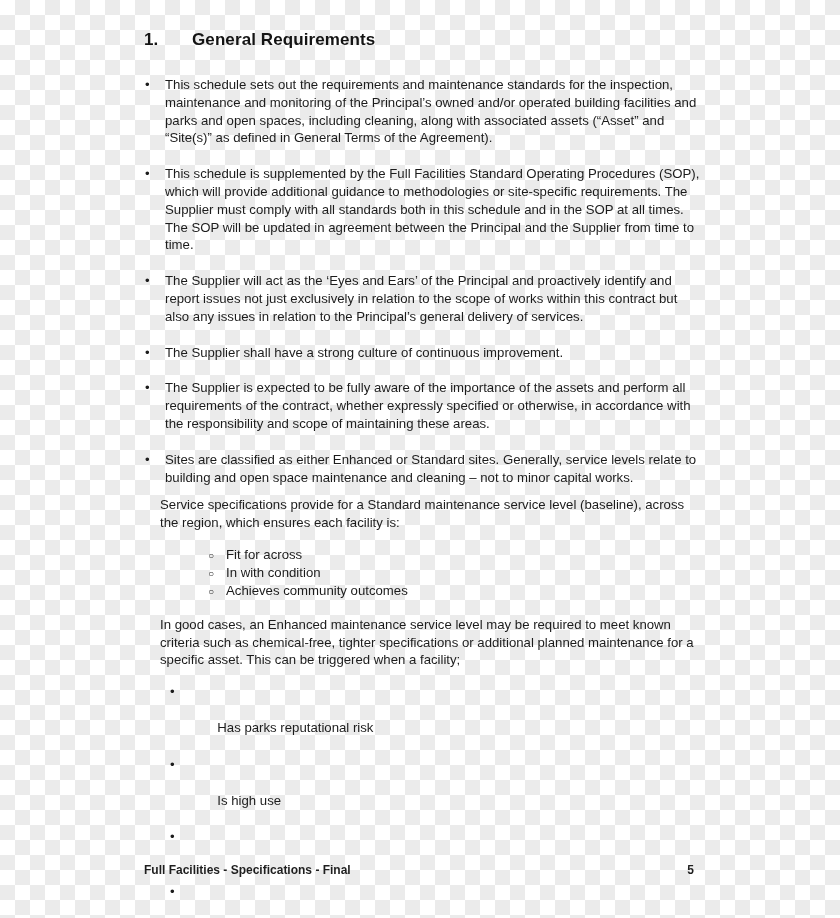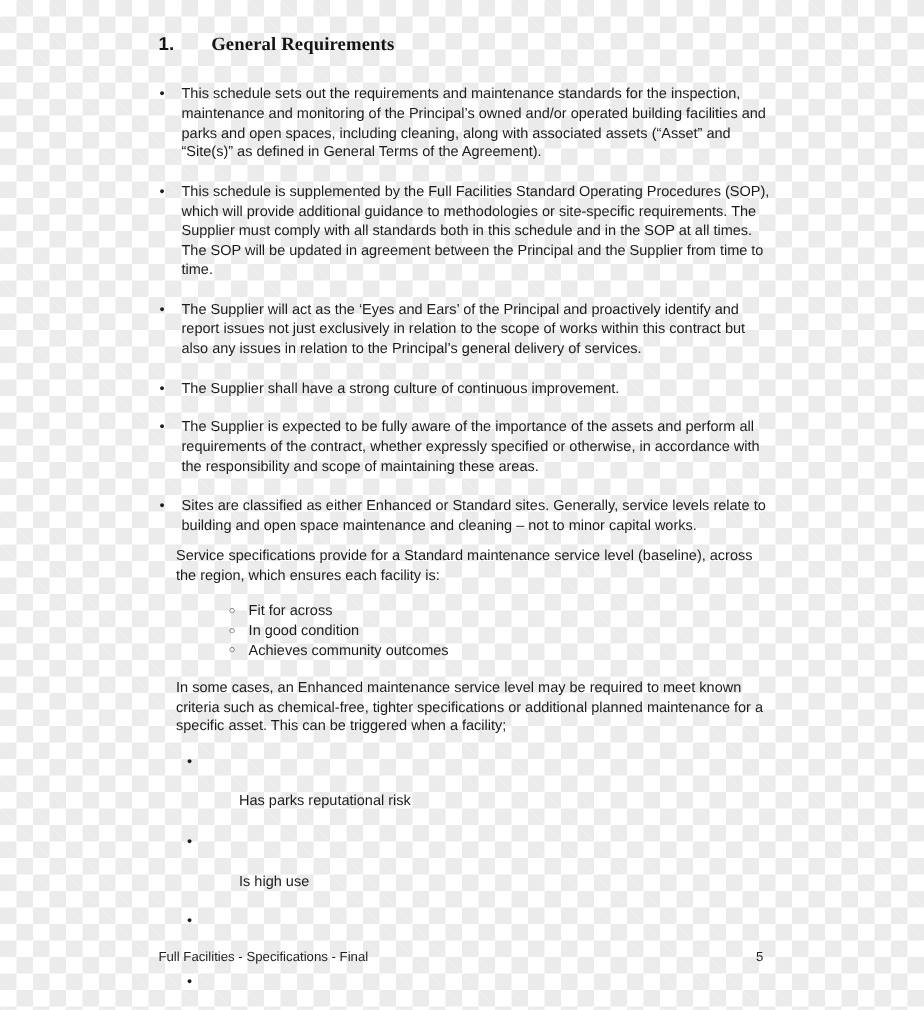--- a/index.html
+++ b/index.html
@@ -45,21 +45,20 @@
     letter-spacing: 0.1px;
     margin: 0 0 26px 0;
     color: #141414;
   }
   .heading-num {
     width: 48px;
     flex: 0 0 48px;
   }
   .heading-text {
     white-space: nowrap;
-    font-family: Liberation Serif, serif;
   }
 
   
   .para {
     font-size: 13.2px;
     line-height: 17.8px;
     margin: 0 0 14px 16px;
     text-align: left;
   }
 
@@ -137,20 +136,21 @@
     position: absolute;
     left: 144px;
     top: 863px;
     width: 556px;
     display: flex;
     justify-content: space-between;
     align-items: baseline;
     font-size: 12px;
     line-height: 15px;
     color: #1f1f1f;
+    font-weight: bold;
   }
   .footer-page {
     padding-right: 6px;
   }
 </style>
 </head>
 <body>
 
 <div class="page">
 
@@ -190,29 +190,29 @@
 
     <p class="para">Service specifications provide for a Standard maintenance service level (baseline), across the region, which ensures each facility is:</p>
 
     <ul class="sublist">
       <li>
         <span class="marker">○</span>
         <span>Fit for across</span>
       </li>
       <li>
         <span class="marker">○</span>
-        <span>In good condition</span>
+        <span>In with condition</span>
       </li>
       <li>
         <span class="marker">○</span>
         <span>Achieves community outcomes</span>
       </li>
     </ul>
 
-    <p class="para">In some cases, an Enhanced maintenance service level may be required to meet known criteria such as chemical-free, tighter specifications or additional planned maintenance for a specific asset. This can be triggered when a facility;</p>
+    <p class="para">In good cases, an Enhanced maintenance service level may be required to meet known criteria such as chemical-free, tighter specifications or additional planned maintenance for a specific asset. This can be triggered when a facility;</p>
 
     <ul class="bullets-tight">
       <li>
         <span class="marker">•</span>
         <span>Has parks reputational risk</span>
       </li>
       <li>
         <span class="marker">•</span>
         <span>Is high use</span>
       </li>

